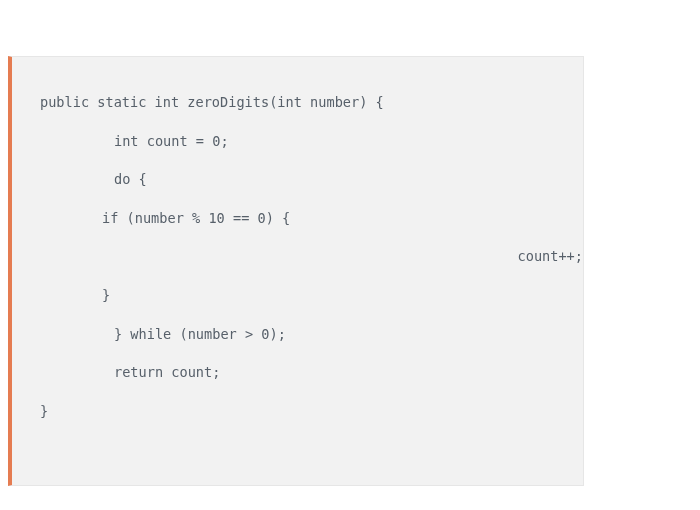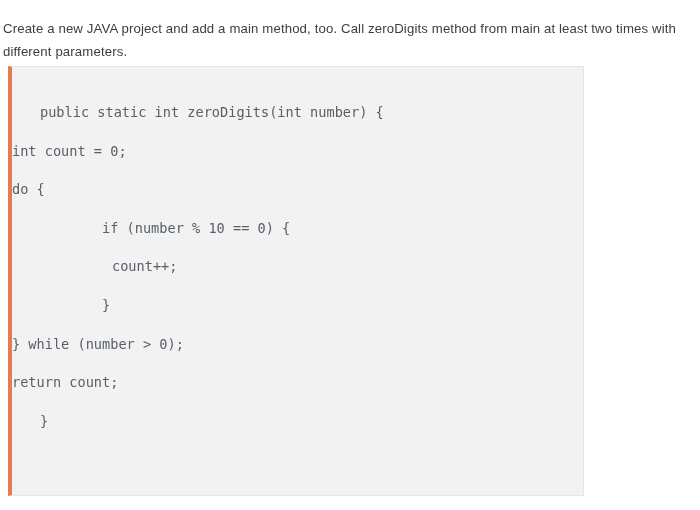--- a/index.html
+++ b/index.html
@@ -32,21 +32,21 @@
     line-height: 23px;
     color: #3d3d3d;
     letter-spacing: 0.01em;
     white-space: normal;
   }
 
   
   .code-block {
     position: absolute;
     left: 8px;
-    top: 66px;
+    top: 56px;
     width: 576px;
     height: 430px;
     box-sizing: border-box;
     background: #f2f2f2;
     border: 1px solid #e6e6e6;
     border-left: 4px solid #e57c51;
     overflow: hidden;
   }
 
   .code-inner {
@@ -58,30 +58,29 @@
     font-size: 13.6px;
     line-height: 38.6px;
     color: #57606a;
     white-space: pre;
     margin: 0;
     padding: 0;
   }
 
   
   .ind-0 { padding-left: 28px; }
-  .ind-1 { }
+  .ind-1 { padding-left: 102px; }
   .ind-2 { padding-left: 90px; }
-  .ind-3 { padding-left: 100px; }
+  .ind-3 { padding-left: 100px; text-align: right; }
 </style>
 </head>
 <body>
 
 <div class="page">
 
-  <p class="prompt">Create a new JAVA project and add a main method, too. Call zeroDigits method from main at least two times with different parameters.</p>
 
   <div class="code-block">
     <div class="code-inner">
       <div class="code-line ind-0">public static int zeroDigits(int number) {</div>
       <div class="code-line ind-1">int count = 0;</div>
       <div class="code-line ind-1">do {</div>
       <div class="code-line ind-2">if (number % 10 == 0) {</div>
       <div class="code-line ind-3">count++;</div>
       <div class="code-line ind-2">}</div>
       <div class="code-line ind-1">} while (number &gt; 0);</div>

